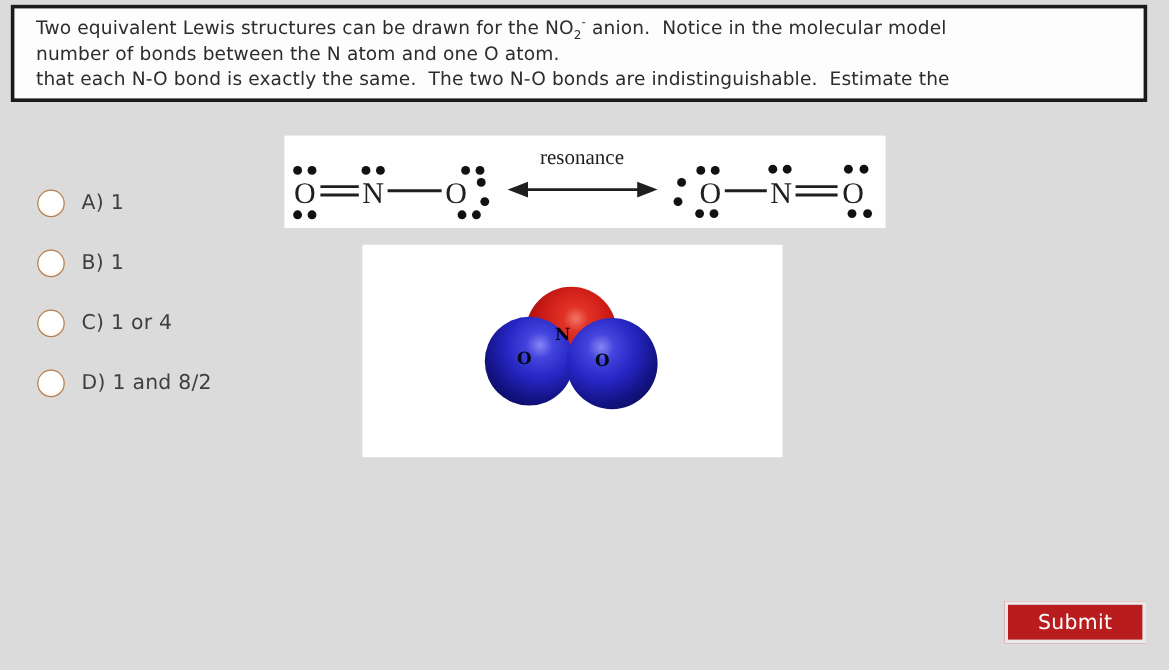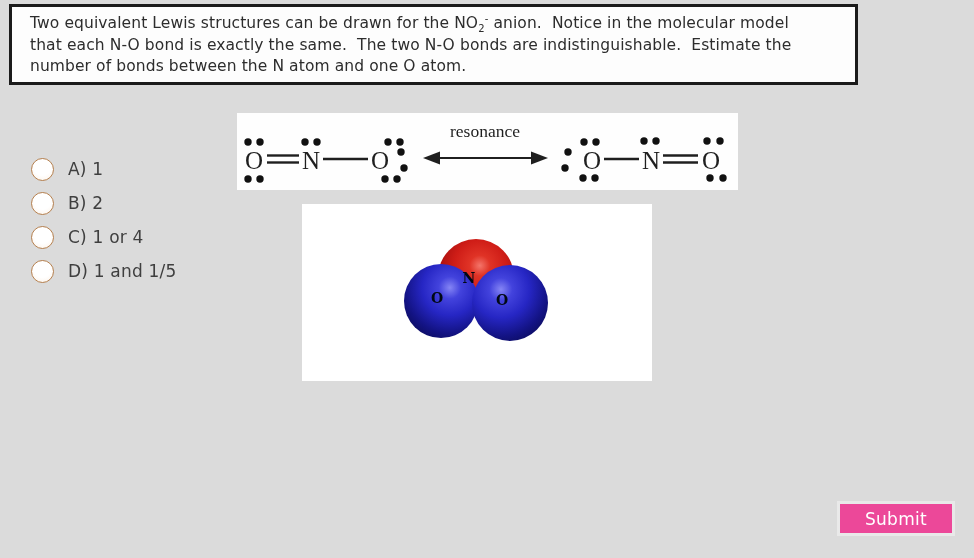--- a/index.html
+++ b/index.html
@@ -5,35 +5,35 @@
   html,body{margin:0;padding:0;}
   body{
     width:974px;height:558px;position:relative;overflow:hidden;
     background:#dbdbdb;
     font-family:"DejaVu Sans","Liberation Sans",sans-serif;
   }
   .screen{position:absolute;inset:0;}
 
   
   .question-box{
-    position:absolute;left:9px;top:4px;width:849px;height:81px;
+    position:absolute;left:9px;top:4px;width:947px;height:81px;
     box-sizing:border-box;border:3px solid #1b1b1b;background:#fdfdfd;
     padding:6px 18px 17px 18px;
   }
   .qline{
     margin:0;font-size:15.5px;line-height:21.5px;color:#2d2d2d;
     white-space:pre-wrap;letter-spacing:0.1px;
   }
   .qline sub{font-size:10px;line-height:0;}
   .qline sup{font-size:10px;line-height:0;}
 
   
   .options{
     position:absolute;left:31px;top:157px;
-    display:flex;flex-direction:column;gap:10px;
+    display:flex;flex-direction:column;gap:26px;
   }
   .option{
     display:flex;align-items:center;gap:14px;height:24px;cursor:pointer;
   }
   .radio{
     width:21px;height:21px;border-radius:50%;
     border:1.5px solid #b5804f;
     background:radial-gradient(circle at 50% 38%,#ffffff 50%,#fbf1e6 100%);
     box-sizing:content-box;flex:0 0 auto;
   }
@@ -62,53 +62,53 @@
   .bond{stroke:#1f1f1f;stroke-width:2.4;}
   .lp{fill:#111111;}
   .model-label{
     font-family:"DejaVu Serif","Liberation Serif",serif;
     font-size:14px;font-weight:bold;fill:#000814;
   }
 
   
   .submit-button{
     position:absolute;left:837px;top:501px;width:118px;height:35px;
-    box-sizing:border-box;border:3px solid #e9e9e9;background:#ec4899;
+    box-sizing:border-box;border:3px solid #e9e9e9;background:#b91c1c;
     color:#ffffff;font-size:17px;font-family:"DejaVu Sans","Liberation Sans",sans-serif;
     display:flex;align-items:center;justify-content:center;cursor:pointer;
     letter-spacing:0.3px;
   }
 </style>
 </head>
 <body>
 
 <div class="screen">
 
   <div class="question-box">
     <p class="qline"><span>Two equivalent Lewis structures can be drawn for the NO</span><sub>2</sub><sup>-</sup><span> anion.  Notice in the molecular model</span></p>
+    <p class="qline">number of bonds between the N atom and one O atom.</p>
     <p class="qline">that each N-O bond is exactly the same.  The two N-O bonds are indistinguishable.  Estimate the</p>
-    <p class="qline">number of bonds between the N atom and one O atom.</p>
   </div>
 
   <div class="options">
     <div class="option">
       <span class="radio"></span>
       <span class="option-label">A) 1</span>
     </div>
     <div class="option">
       <span class="radio"></span>
-      <span class="option-label">B) 2</span>
+      <span class="option-label">B) 1</span>
     </div>
     <div class="option">
       <span class="radio"></span>
       <span class="option-label">C) 1 or 4</span>
     </div>
     <div class="option">
       <span class="radio"></span>
-      <span class="option-label">D) 1 and 1/5</span>
+      <span class="option-label">D) 1 and 8/2</span>
     </div>
   </div>
 
   <div class="lewis-panel">
     <svg width="501" height="77" viewBox="0 0 501 77">
 
       <g>
         <text class="atom-letter" x="17" y="56" text-anchor="middle">O</text>
         <line class="bond" x1="30" y1="42.5" x2="62" y2="42.5"></line>
         <line class="bond" x1="30" y1="49.5" x2="62" y2="49.5"></line>

